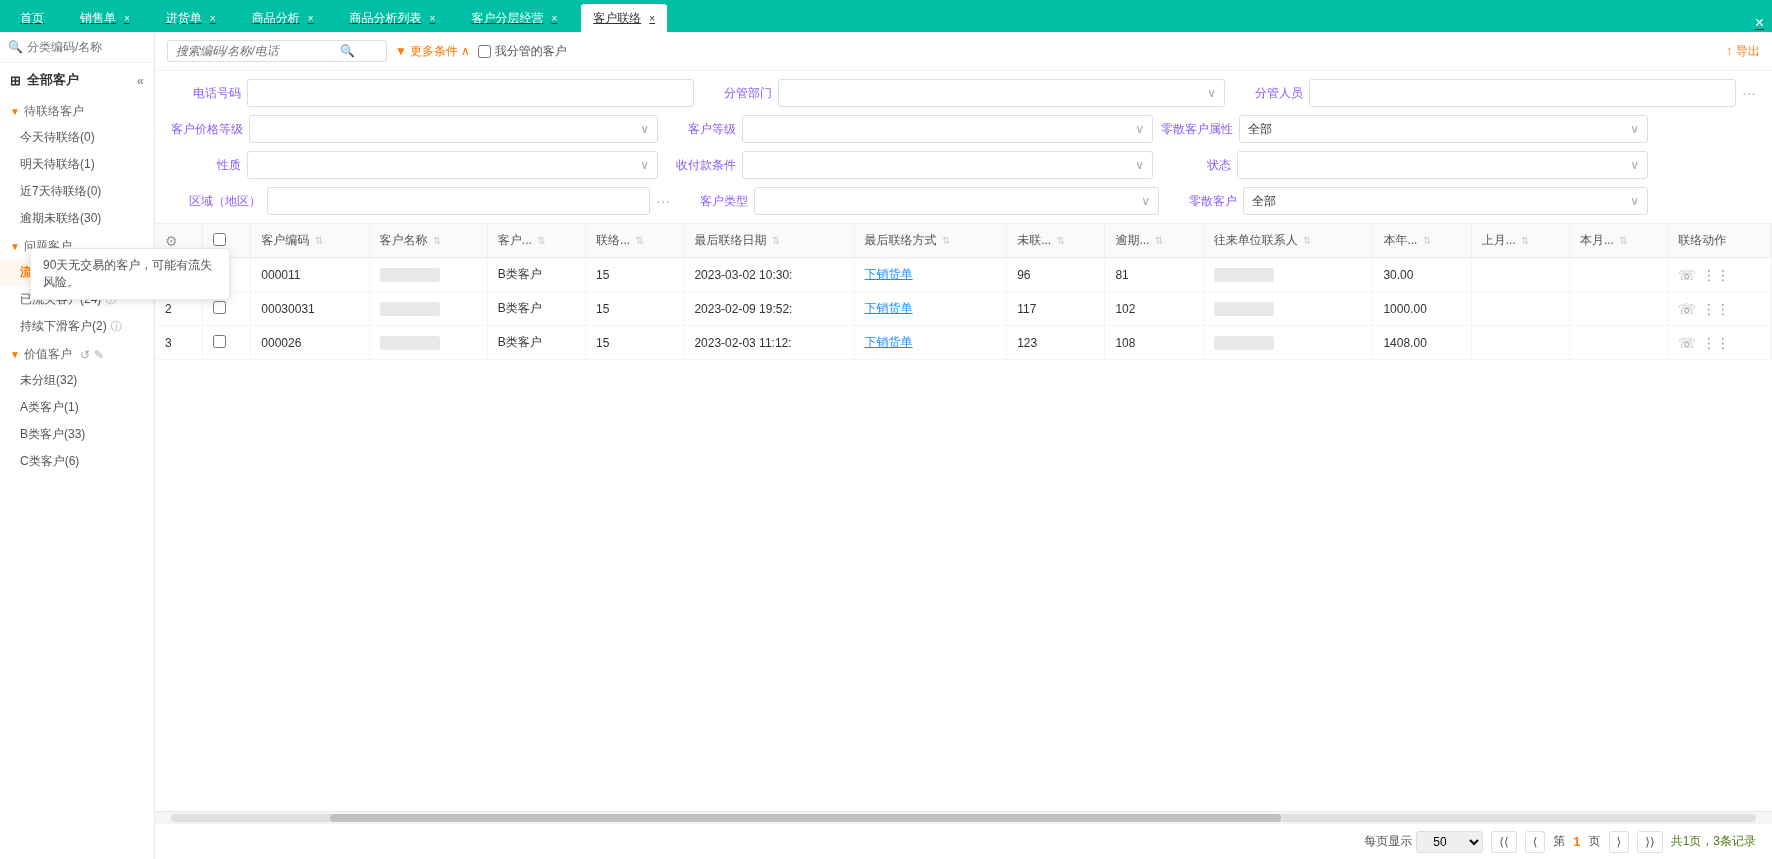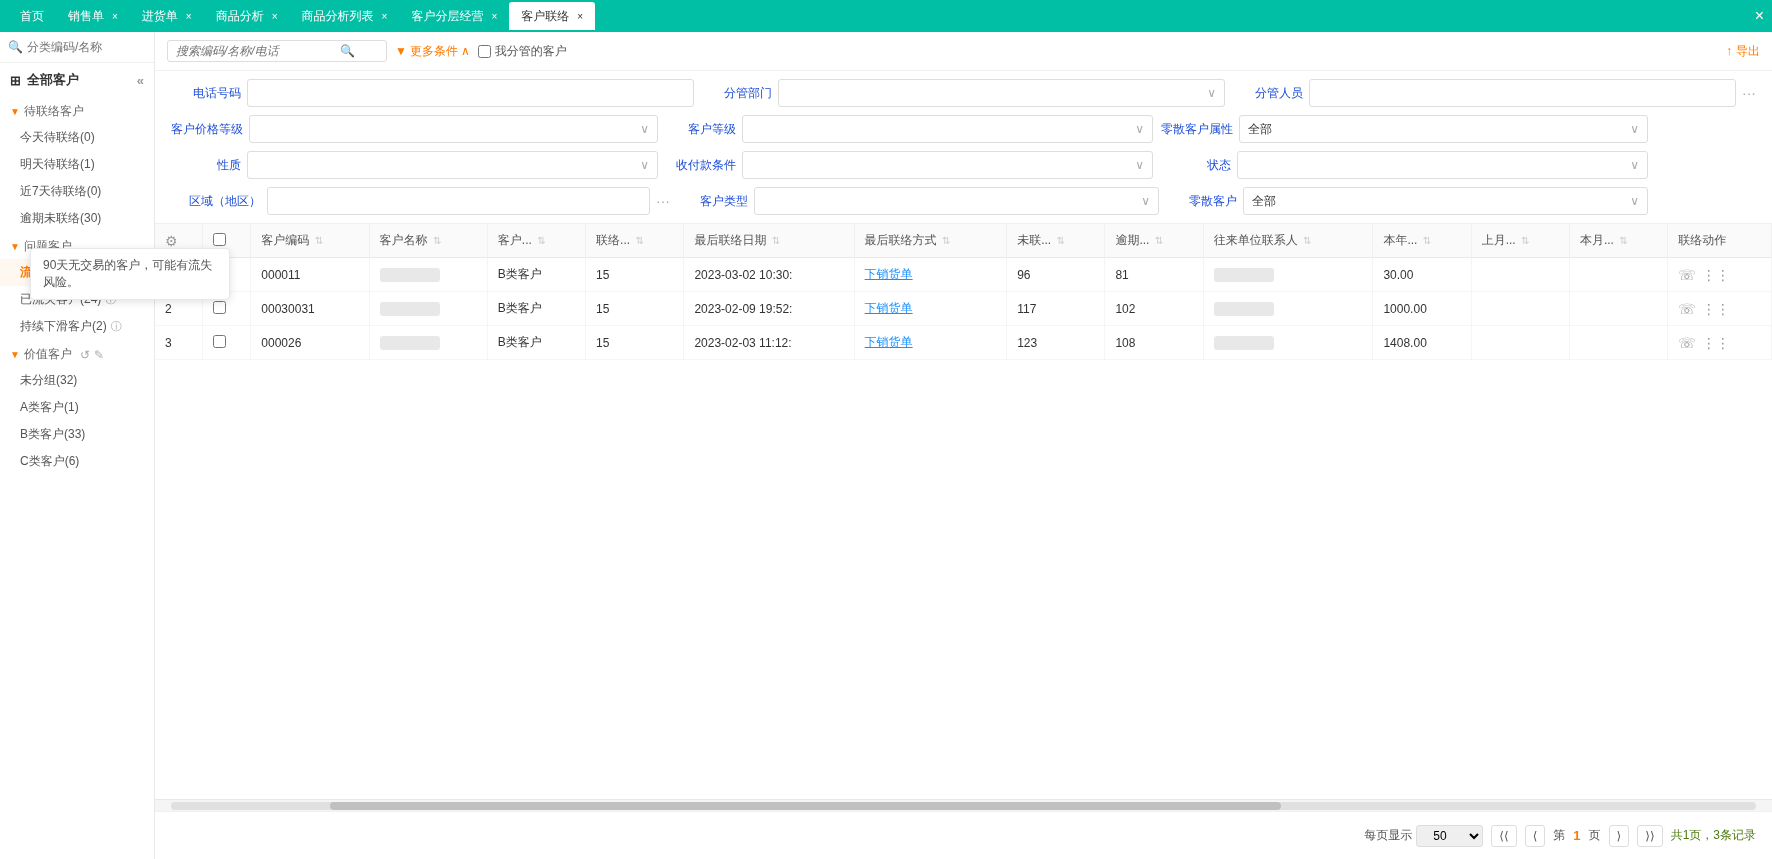--- a/index.html
+++ b/index.html
@@ -3,23 +3,24 @@
   <meta charset="utf-8">
   <style>
     * { box-sizing: border-box; margin: 0; padding: 0; }
     body { font-family: 'Microsoft YaHei', Arial, sans-serif; font-size: 12px; background: #f5f5f5; color: #333; overflow: hidden; }
 
     
     .top-nav {
       background: #00bfa5;
       height: 32px;
       display: flex;
-      align-items: center;
+      align-items: flex-end;
       padding: 0 8px;
-      gap: 0;
+      gap: 12px;
+      text-decoration: underline;
     }
     .top-nav .tab {
       height: 28px;
       padding: 0 12px;
       display: flex;
       align-items: center;
       gap: 6px;
       cursor: pointer;
       color: #fff;
       font-size: 12px;
@@ -163,21 +164,21 @@
       margin-bottom: 8px;
     }
     .adv-filter-row:last-child { margin-bottom: 0; margin-left: 18px; }
     .filter-item {
       display: flex;
       align-items: center;
       gap: 6px;
       flex: 1;
     }
     .filter-label {
-      color: #1d4ed8;
+      color: #8b5cf6;
       font-size: 12px;
       white-space: nowrap;
       min-width: 70px;
       text-align: right;
     }
     .filter-input {
       flex: 1;
       height: 28px;
       border: 1px solid #ddd;
       border-radius: 3px;
@@ -261,21 +262,21 @@
       border-right: 1px solid #f5f5f5;
       white-space: nowrap;
     }
     .link-text { color: #1890ff; cursor: pointer; text-decoration: underline; }
     .action-icons { display: flex; gap: 6px; align-items: center; }
     .action-icon { color: #999; cursor: pointer; font-size: 14px; }
     .blurred { background: #e8e8e8; color: transparent; border-radius: 3px; display: inline-block; min-width: 60px; height: 14px; }
 
     
     .pagination-bar {
-      height: 48px;
+      height: 36px;
       border-top: 1px solid #f0f0f0;
       display: flex;
       align-items: center;
       justify-content: flex-end;
       padding: 0 16px;
       gap: 8px;
       background: #fff;
     }
     .pagination-bar .per-page {
       display: flex;

